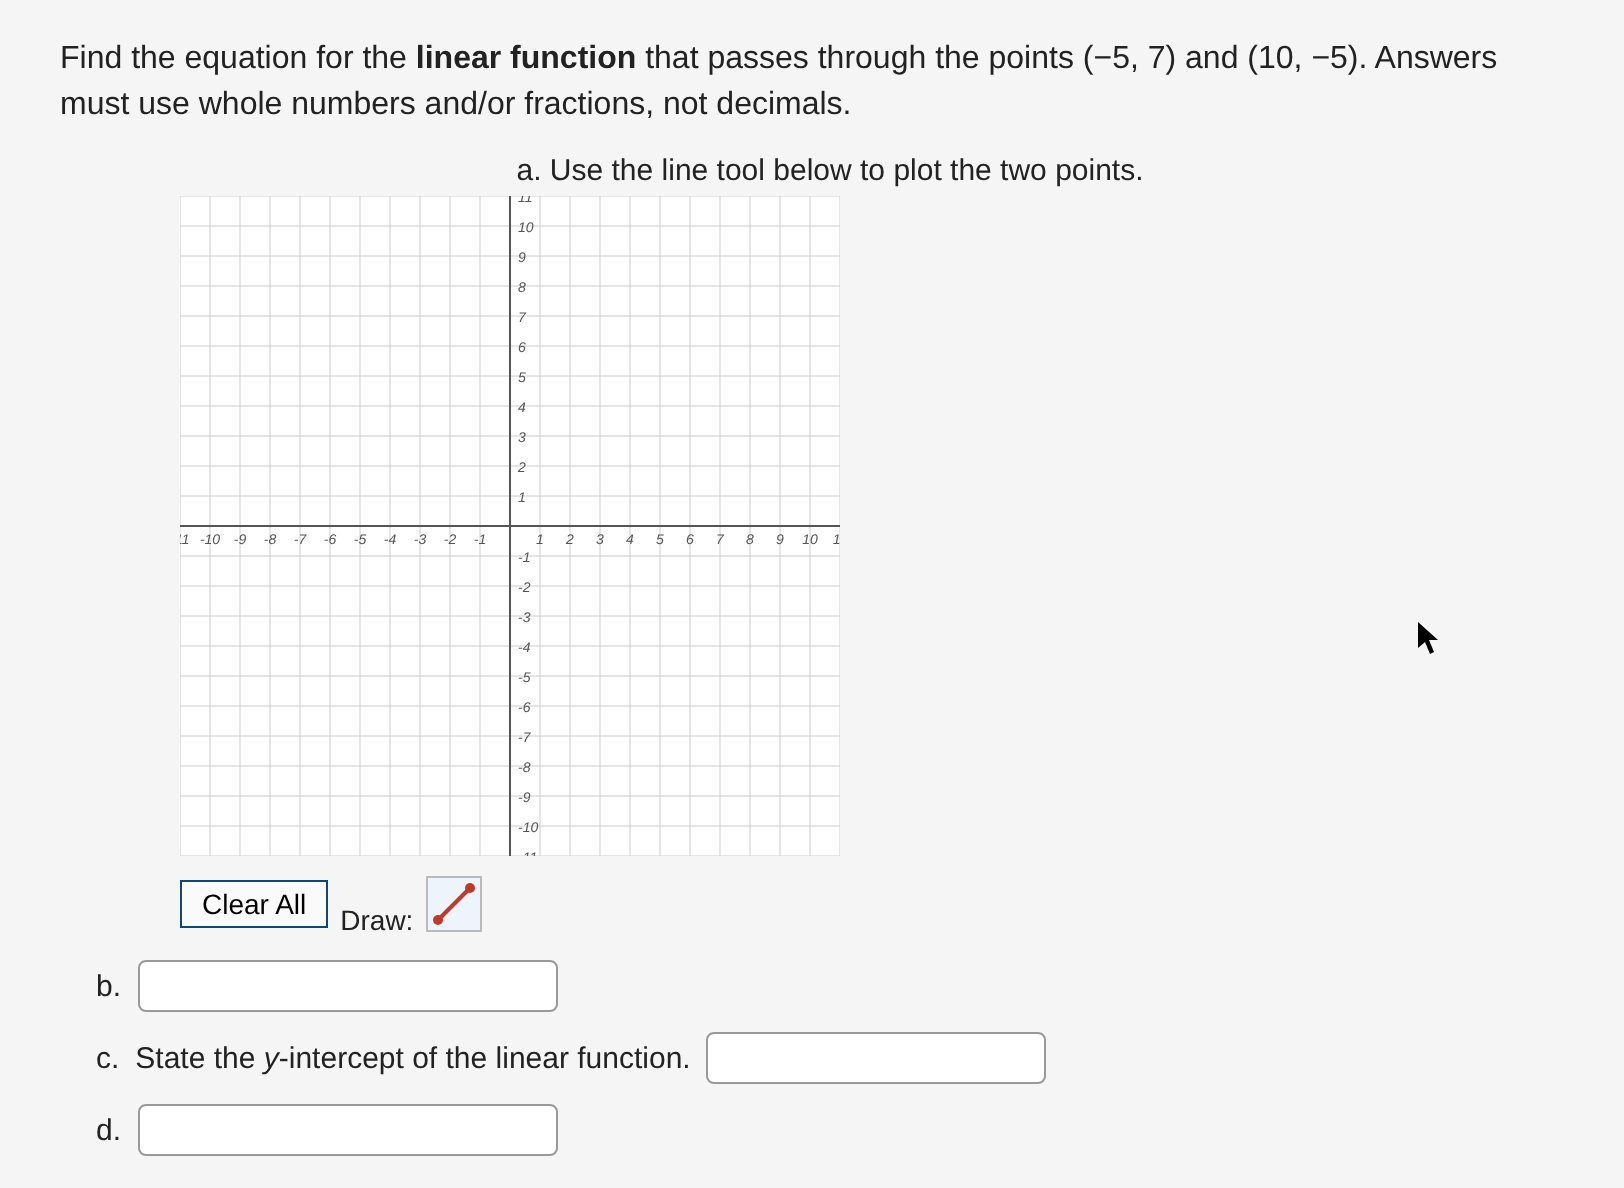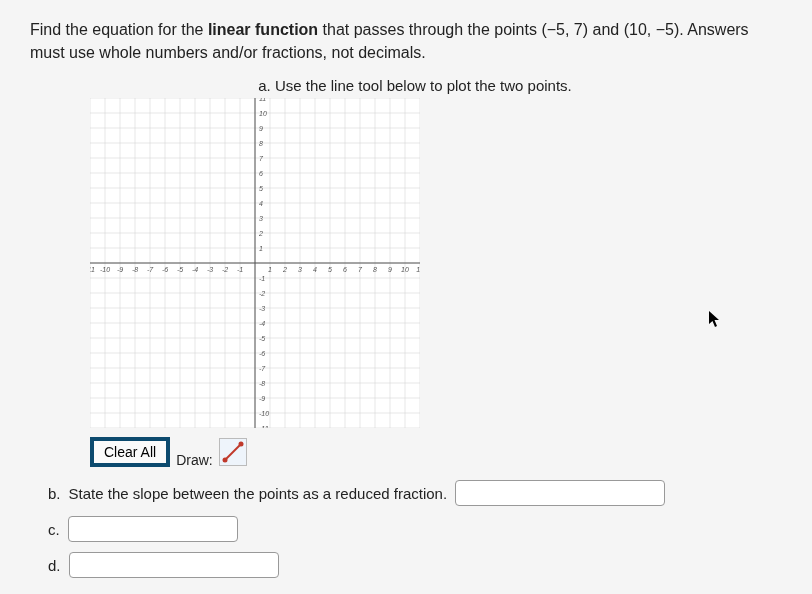--- a/index.html
+++ b/index.html
@@ -14,21 +14,21 @@
     }
     .prompt { font-size: 16px; line-height: 1.45; margin-bottom: 13px; }
     .part { font-size: 15px; margin-left: 18px; margin-bottom: 6px; text-align: center; }
     .part-a { margin-bottom: 4px; }
     .graph-wrap { margin-left: 60px; margin-bottom: 8px; }
     .graph { background: #fff; border: none; display: block; }
     .grid-line { stroke: #ccc; stroke-width: 0.5; }
     .axis-line { stroke: #555; stroke-width: 1; }
     .tick-label { font-size: 7px; fill: #555; font-style: italic; }
     .toolbar { margin-left: 60px; display: flex; align-items: center; gap: 6px; margin-bottom: 12px; }
-    .btn-clear { border: 4px solid #0c4a6e; background: #fafafa; padding: 3px 10px; font-size: 14px; cursor: pointer; }
+    .btn-clear { border: 1px solid #0c4a6e; background: #fafafa; padding: 3px 10px; font-size: 14px; cursor: pointer; }
     .draw-label { font-size: 14px; margin-top: 16px; }
     .tool-line { width: 28px; height: 28px; border: 1px solid #bbb; background: #eef4fb; display: inline-flex; align-items: center; justify-content: center; cursor: pointer; }
     .row-q { display: flex; align-items: center; gap: 8px; margin-left: 18px; margin-bottom: 10px; font-size: 15px; }
     .input-box { border: 1px solid #999; border-radius: 4px; height: 26px; background: #fff; }
     .input-b { width: 210px; }
     .input-c { width: 170px; }
     .input-d { width: 210px; }
     .bold { font-weight: bold; }
     .cursor { position: absolute; left: 708px; top: 310px; font-size: 16px; color: #000; pointer-events: none; }
   </style>
@@ -154,26 +154,28 @@
     <svg width="22" height="22">
       <line x1="3" y1="19" x2="19" y2="3" stroke="#c0392b" stroke-width="2"></line>
       <circle cx="3" cy="19" r="2.5" fill="#c0392b"></circle>
       <circle cx="19" cy="3" r="2.5" fill="#c0392b"></circle>
     </svg>
   </span>
 </div>
 
 <div class="row-q">
   <span>b.</span>
-  <span>State the slope between the points as a reduced fraction.</span>
   <input type="text" class="input-box input-b" style="">
 </div>
 
 <div class="row-q">
   <span>c.</span>
+  <span>
+    <span>State the </span><i>y</i><span>-intercept of the linear function.</span>
+  </span>
   <input type="text" class="input-box input-c" style="">
 </div>
 
 <div class="row-q">
   <span>d.</span>
   <input type="text" class="input-box input-d" style="">
 </div>
 
 <div class="cursor">
   <svg width="14" height="18" viewBox="0 0 14 18">

